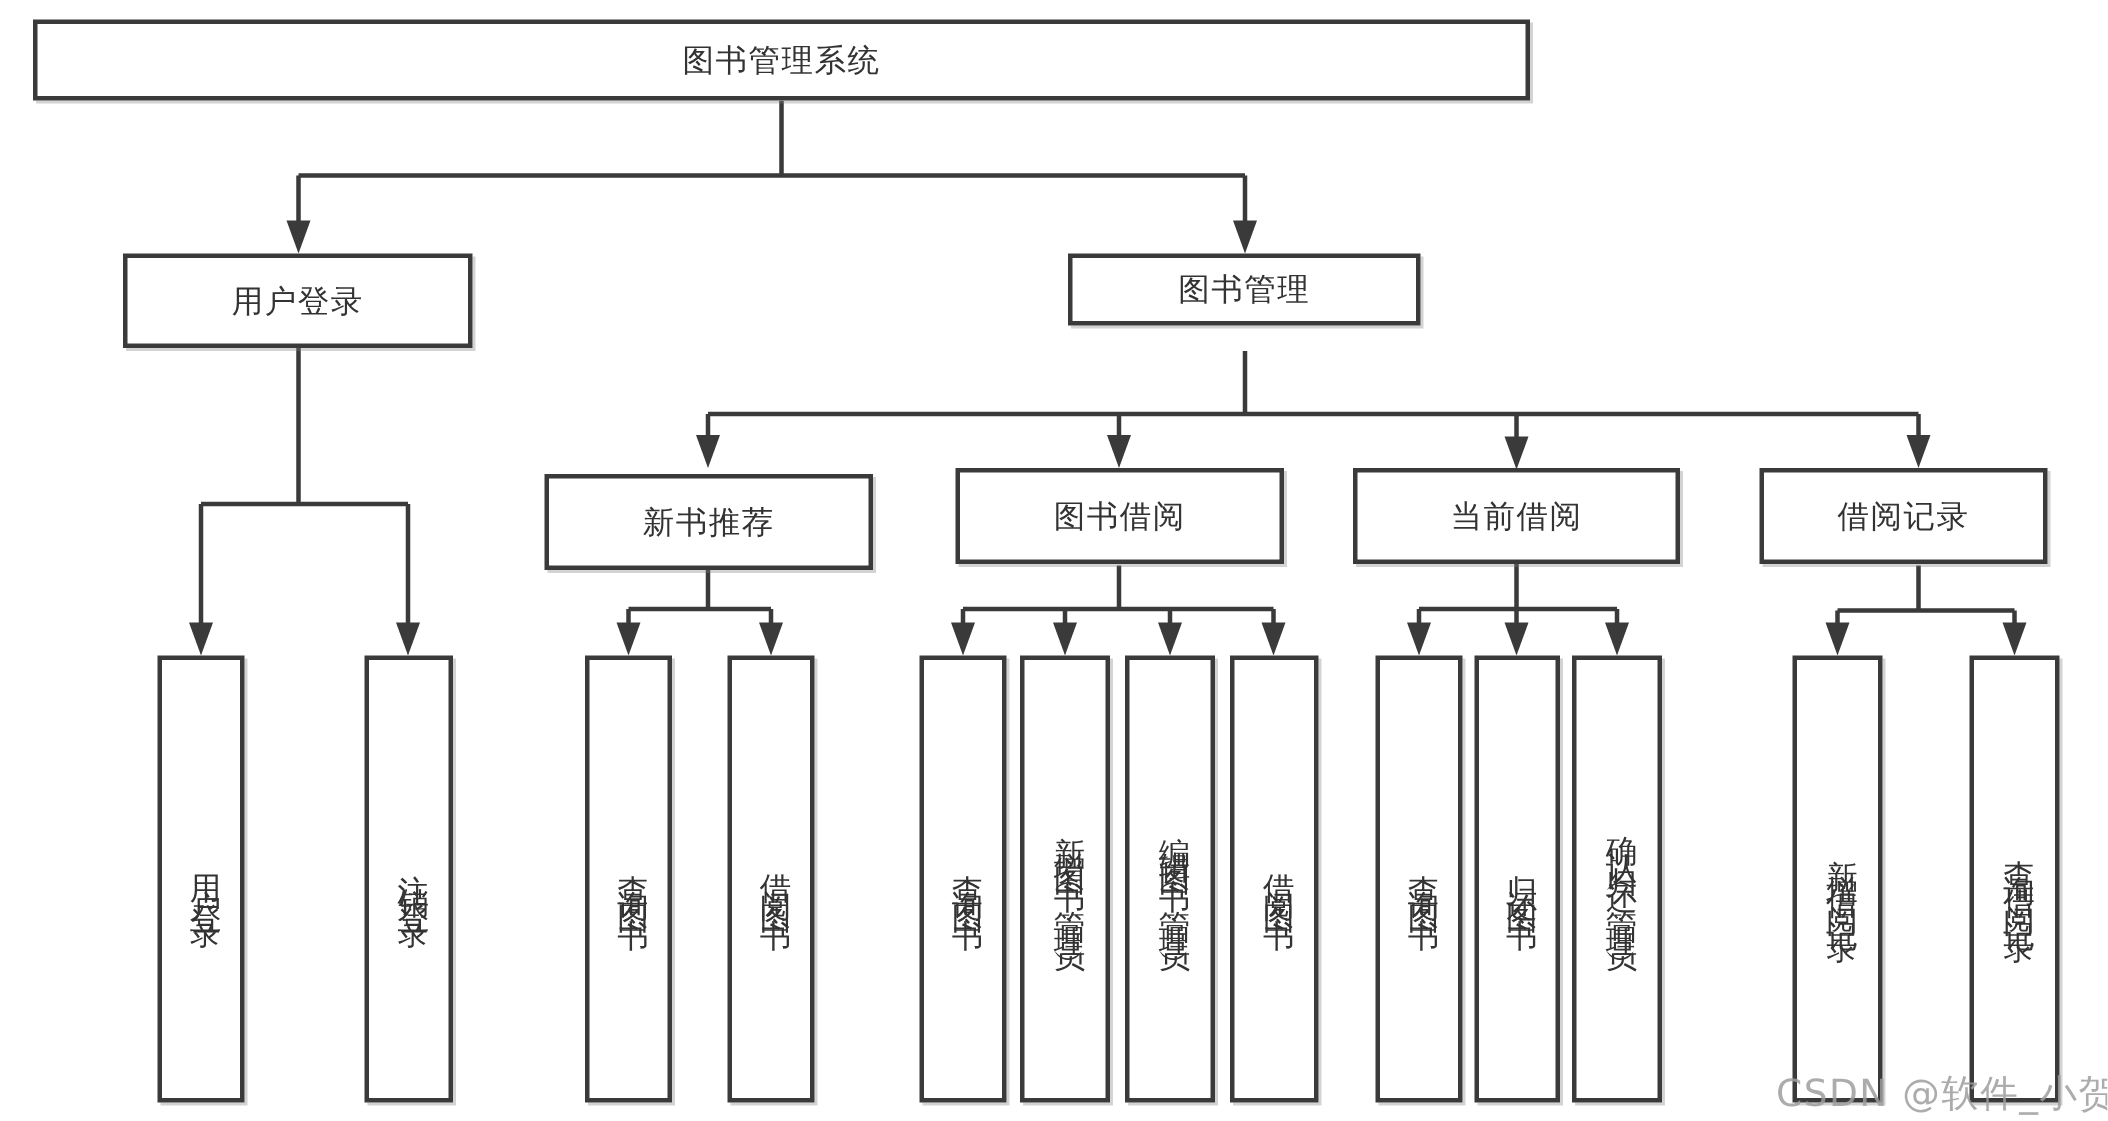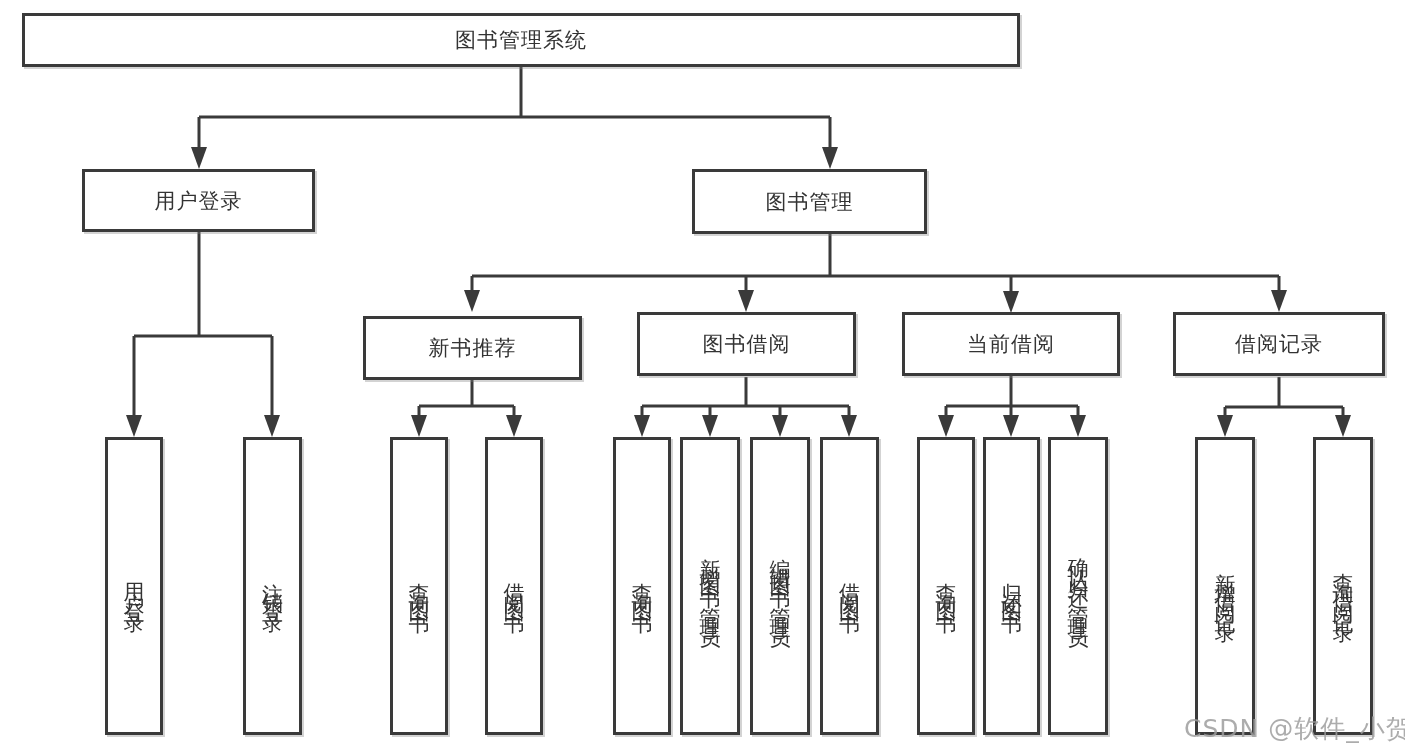--- a/index.html
+++ b/index.html
@@ -7,20 +7,21 @@
     position:relative;width:1405px;height:747px;background:#ffffff;overflow:hidden;
     font-family:"DejaVu Sans","Liberation Sans",sans-serif;
   }
   .stage svg{position:absolute;left:0;top:0;}
   .node{
     position:absolute;box-sizing:border-box;background:#ffffff;
     border:3px solid #3a3a3a;box-shadow:2px 2px 0 rgba(130,130,130,0.35);
     display:flex;align-items:center;justify-content:center;
     color:#333333;font-size:21px;letter-spacing:1px;white-space:nowrap;
     z-index:2;
+    font-family:Liberation Mono, monospace;
   }
   .vert span{
     writing-mode:vertical-rl;text-orientation:mixed;
     letter-spacing:10px;white-space:nowrap;
   }
   .watermark{
     position:absolute;left:1184px;top:712px;z-index:5;
     font-size:25px;color:rgba(158,158,158,0.85);letter-spacing:1px;white-space:nowrap;
   }
 </style>
@@ -69,34 +70,34 @@
     </g>
   </svg>
 
   <div class="node" style="left:22px;top:13px;width:998px;height:54px">
     <span>图书管理系统</span>
   </div>
 
   <div class="node" style="left:82px;top:169px;width:233px;height:63px">
     <span>用户登录</span>
   </div>
-  <div class="node" style="left:692px;top:169px;width:235px;height:65px">
+  <div class="node" style="left:712px;top:169px;width:235px;height:48px">
     <span>图书管理</span>
   </div>
 
   <div class="node" style="left:363px;top:316px;width:219px;height:64px">
     <span>新书推荐</span>
   </div>
   <div class="node" style="left:902px;top:312px;width:218px;height:64px">
     <span>当前借阅</span>
   </div>
   <div class="node" style="left:637px;top:312px;width:219px;height:64px">
     <span>图书借阅</span>
   </div>
-  <div class="node" style="left:1173px;top:312px;width:212px;height:64px">
+  <div class="node" style="left:1173px;top:312px;width:192px;height:64px">
     <span>借阅记录</span>
   </div>
 
   <div class="node vert" style="left:105px;top:437px;width:58px;height:298px">
     <span>用户登录</span>
   </div>
   <div class="node vert" style="left:243px;top:437px;width:59px;height:298px">
     <span>注销登录</span>
   </div>
 

